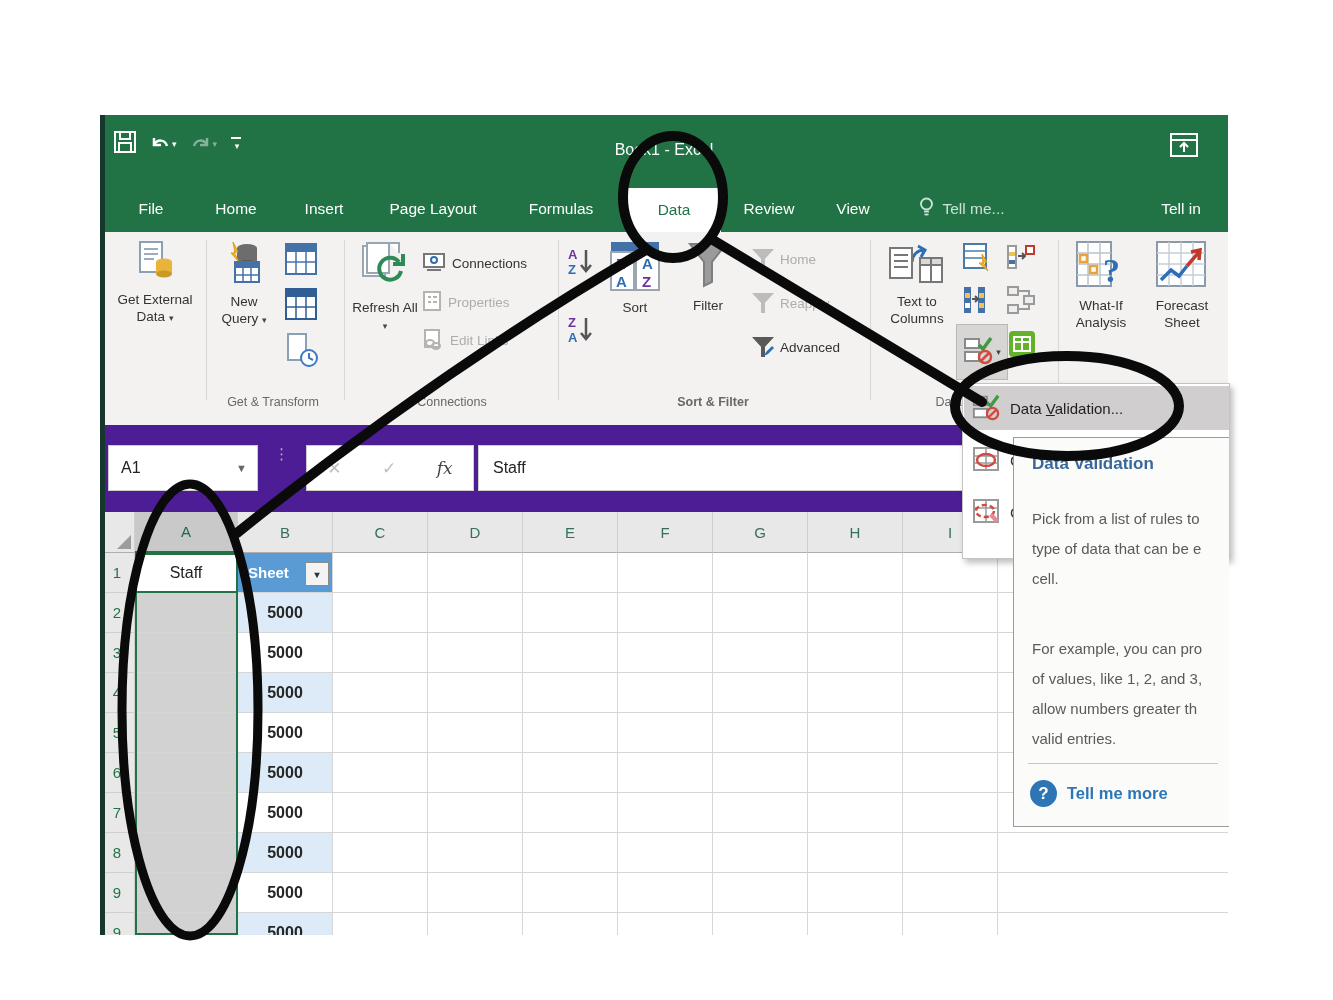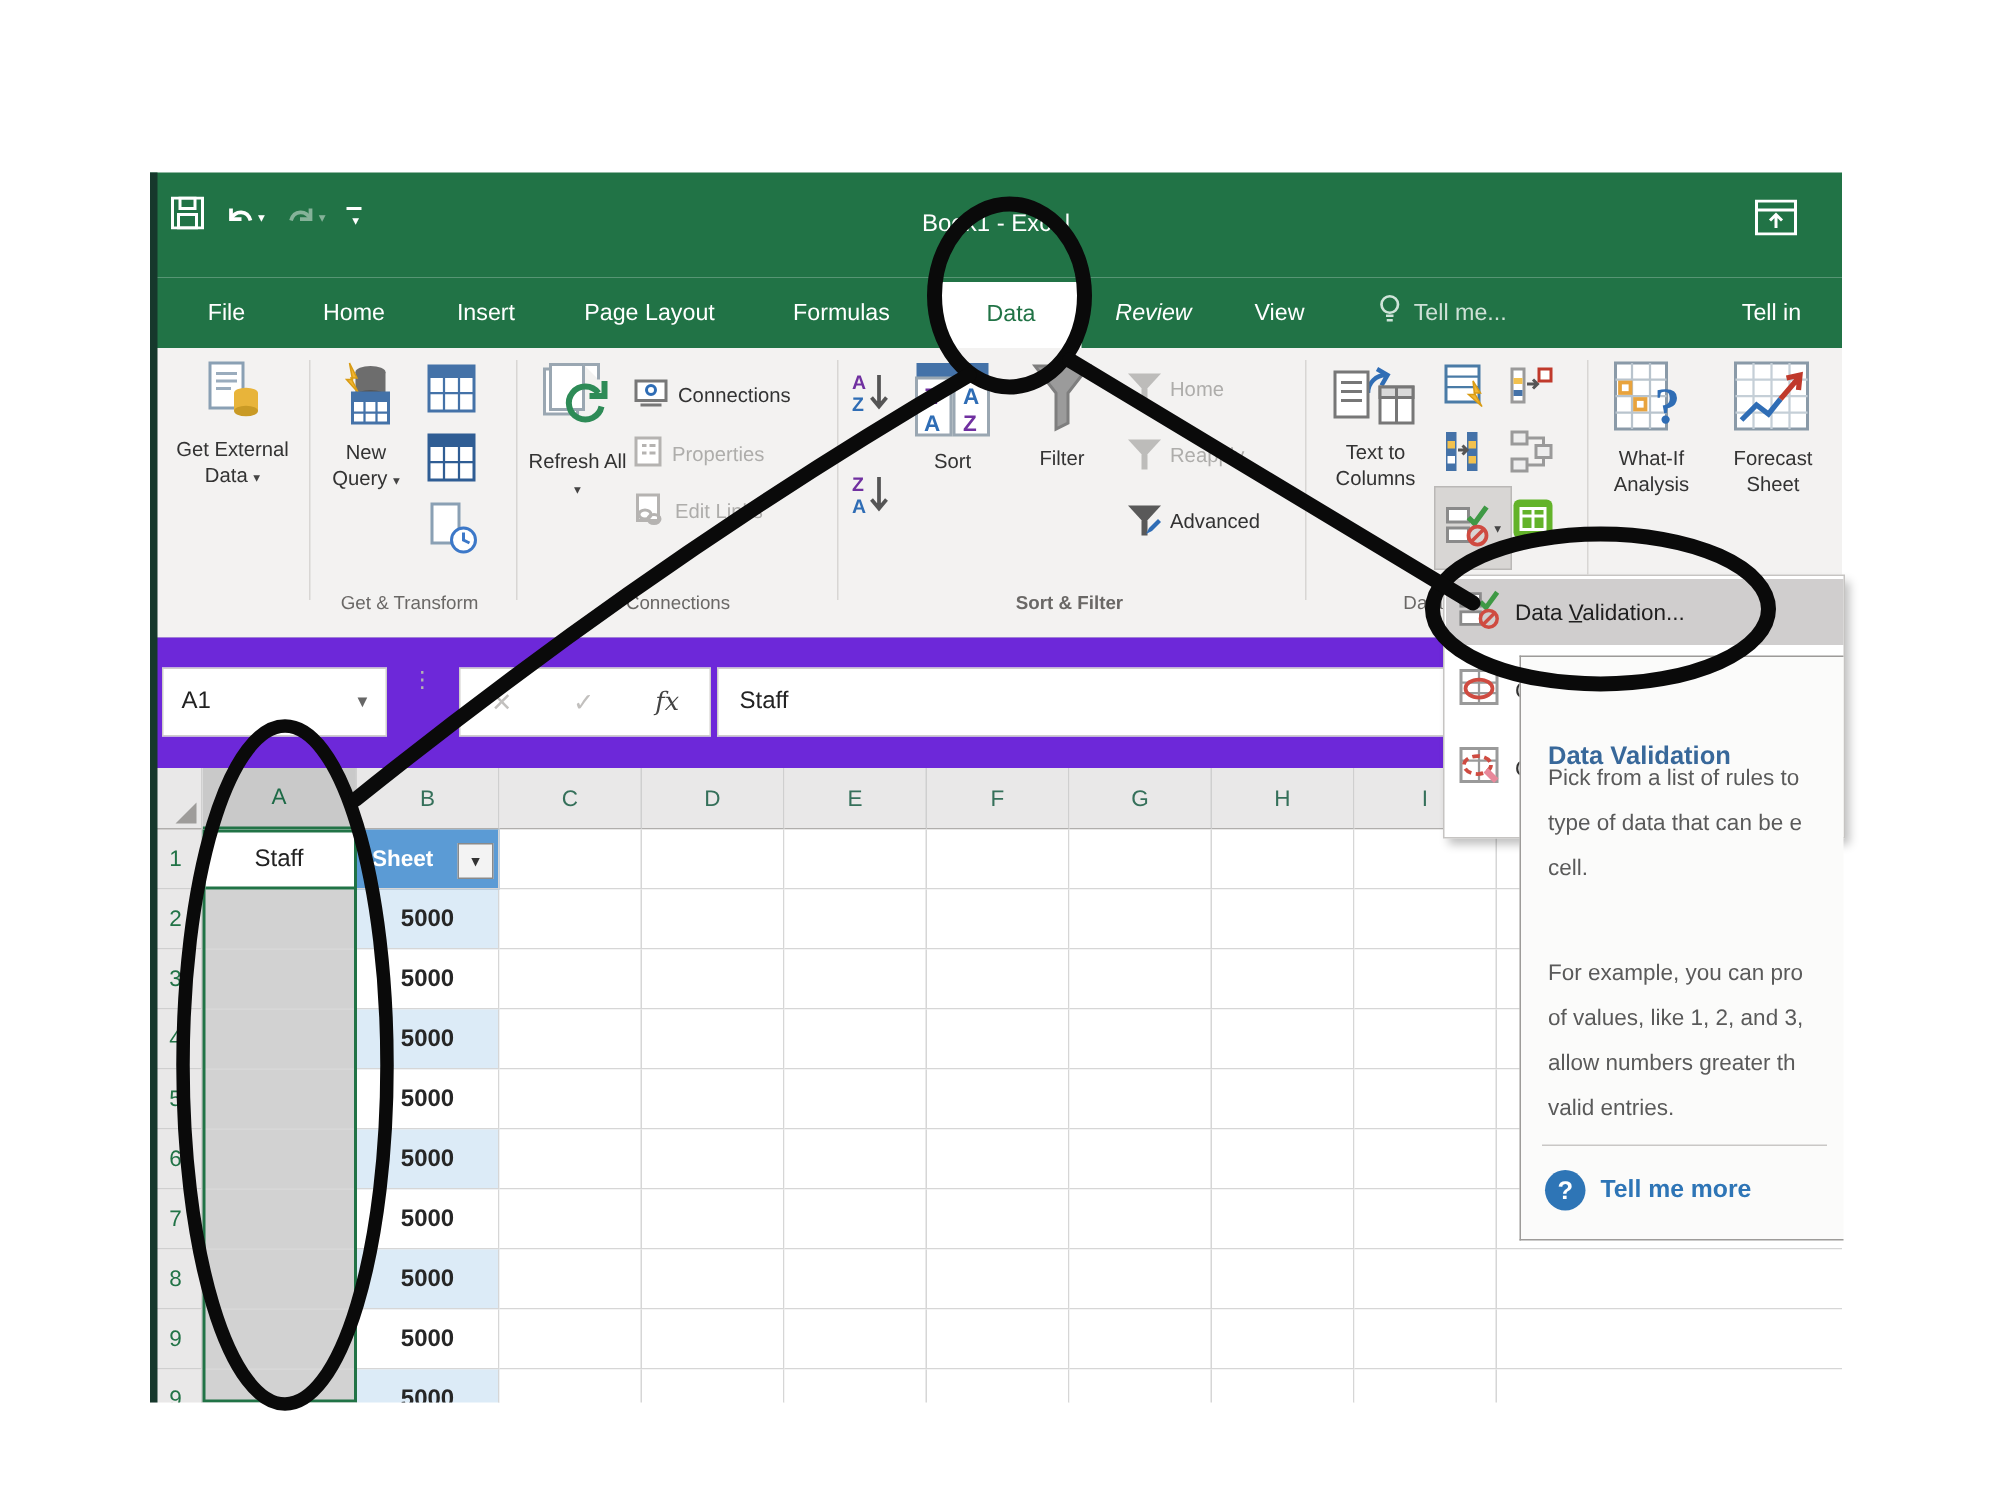--- a/index.html
+++ b/index.html
@@ -41,21 +41,21 @@
   .funnel .stem{position:absolute;left:9px;top:11px;width:4px;height:10px;background:#8a8a8a;}
   .funnel.dim .cone{border-top-color:#bdbcba;}
   .funnel.dim .stem{background:#bdbcba;}
   .funnel.dark .cone{border-top-color:#595959;}
   .funnel.dark .stem{background:#595959;}
 
   .dv-ribbon-btn{position:absolute;left:856px;top:92px;width:50px;height:54px;background:#d8d6d4;
       border:1px solid #bab8b6;display:flex;align-items:center;justify-content:center;gap:3px;}
 
   
-  .fbar{position:absolute;left:0;top:310px;width:100%;height:87px;background:#6d28d9;border-bottom:1px solid #b8b6b4;z-index:1;}
+  .fbar{position:absolute;left:0;top:310px;width:100%;height:87px;background:#4c1d95;border-bottom:1px solid #b8b6b4;z-index:1;}
   .namebox{position:absolute;left:8px;top:20px;width:148px;height:44px;background:#fff;border:1px solid #cfcdcb;
            display:flex;align-items:center;font-size:16px;color:#222;}
   .namebox .nb-text{margin-left:12px;flex:1;}
   .namebox .nb-caret{margin-right:10px;color:#666;font-size:11px;}
   .fdots{position:absolute;left:174px;top:22px;color:#b5b3b1;font-size:15px;line-height:13px;}
   .fbtns{position:absolute;left:206px;top:20px;width:166px;height:44px;background:#fff;border:1px solid #cfcdcb;
          display:flex;align-items:center;justify-content:space-around;font-size:17px;color:#c2c0be;}
   .fx{font-family:"DejaVu Serif",serif;font-style:italic;color:#444;font-size:17px;}
   .ffield{position:absolute;left:378px;top:20px;right:0;height:44px;background:#fff;border:1px solid #cfcdcb;border-right:none;
           display:flex;align-items:center;font-size:16px;color:#222;}
@@ -88,21 +88,21 @@
         box-shadow:3px 4px 6px rgba(0,0,0,.25);z-index:20;}
   .menuitem{position:absolute;left:1px;right:0;height:44px;display:flex;align-items:center;font-size:15px;color:#1f1f1f;}
   .menuitem.hl{background:#d0cece;}
   .menuitem .mi-icon{margin:0 10px 0 8px;}
   .accel{text-decoration:underline;}
   .mi-partial{font-size:15px;color:#333;}
 
   
   .tooltip{position:absolute;left:913px;top:322px;width:215px;height:388px;background:#fbfbfa;
            border:1px solid #9d9b99;border-right:none;z-index:21;overflow:hidden;}
-  .tip-title{position:absolute;left:18px;top:16px;font-size:17px;font-weight:bold;color:#38689a;margin-top:40px;}
+  .tip-title{position:absolute;left:18px;top:16px;font-size:17px;font-weight:bold;color:#38689a;}
   .tip-para{position:absolute;left:18px;width:400px;font-size:15px;color:#5a5a5a;line-height:30px;white-space:nowrap;}
   .tip-divider{position:absolute;left:14px;top:325px;width:190px;height:1px;background:#c9c7c5;}
   .tip-link{position:absolute;left:16px;top:342px;display:flex;align-items:center;gap:10px;}
   .qmark{width:27px;height:27px;border-radius:50%;background:#2e75b6;color:#fff;font-weight:bold;font-size:17px;
          display:flex;align-items:center;justify-content:center;}
   .tip-link-text{font-size:16.5px;font-weight:bold;color:#2e75b6;}
 
   .leftstrip{position:absolute;left:0;top:0;width:5px;height:820px;background:#16382c;z-index:25;}
 
   
@@ -154,21 +154,21 @@
       </span>
     </div>
 
     <div class="tabrow">
       <div class="tab" style="left:20px;width:62px;">File</div>
       <div class="tab" style="left:100px;width:72px;">Home</div>
       <div class="tab" style="left:190px;width:68px;">Insert</div>
       <div class="tab" style="left:274px;width:118px;">Page Layout</div>
       <div class="tab" style="left:412px;width:98px;">Formulas</div>
       <div class="tab active" style="left:527px;width:94px;">Data</div>
-      <div class="tab" style="left:628px;width:82px;font-style:italic;">Review</div>
+      <div class="tab" style="left:628px;width:82px;">Review</div>
       <div class="tab" style="left:722px;width:62px;">View</div>
       <div class="tab dimmed" style="left:796px;width:132px;gap:8px;">
         <span>
           <svg width="15" height="20" viewBox="0 0 15 20">
               <circle cx="7.5" cy="7" r="5.5" fill="none" stroke="#cfe4d9" stroke-width="1.8"></circle>
               <line x1="5" y1="14.5" x2="10" y2="14.5" stroke="#cfe4d9" stroke-width="1.8"></line>
               <line x1="5.5" y1="17.5" x2="9.5" y2="17.5" stroke="#cfe4d9" stroke-width="1.8"></line>
             </svg>
         </span>
         <span>Tell me...</span>

